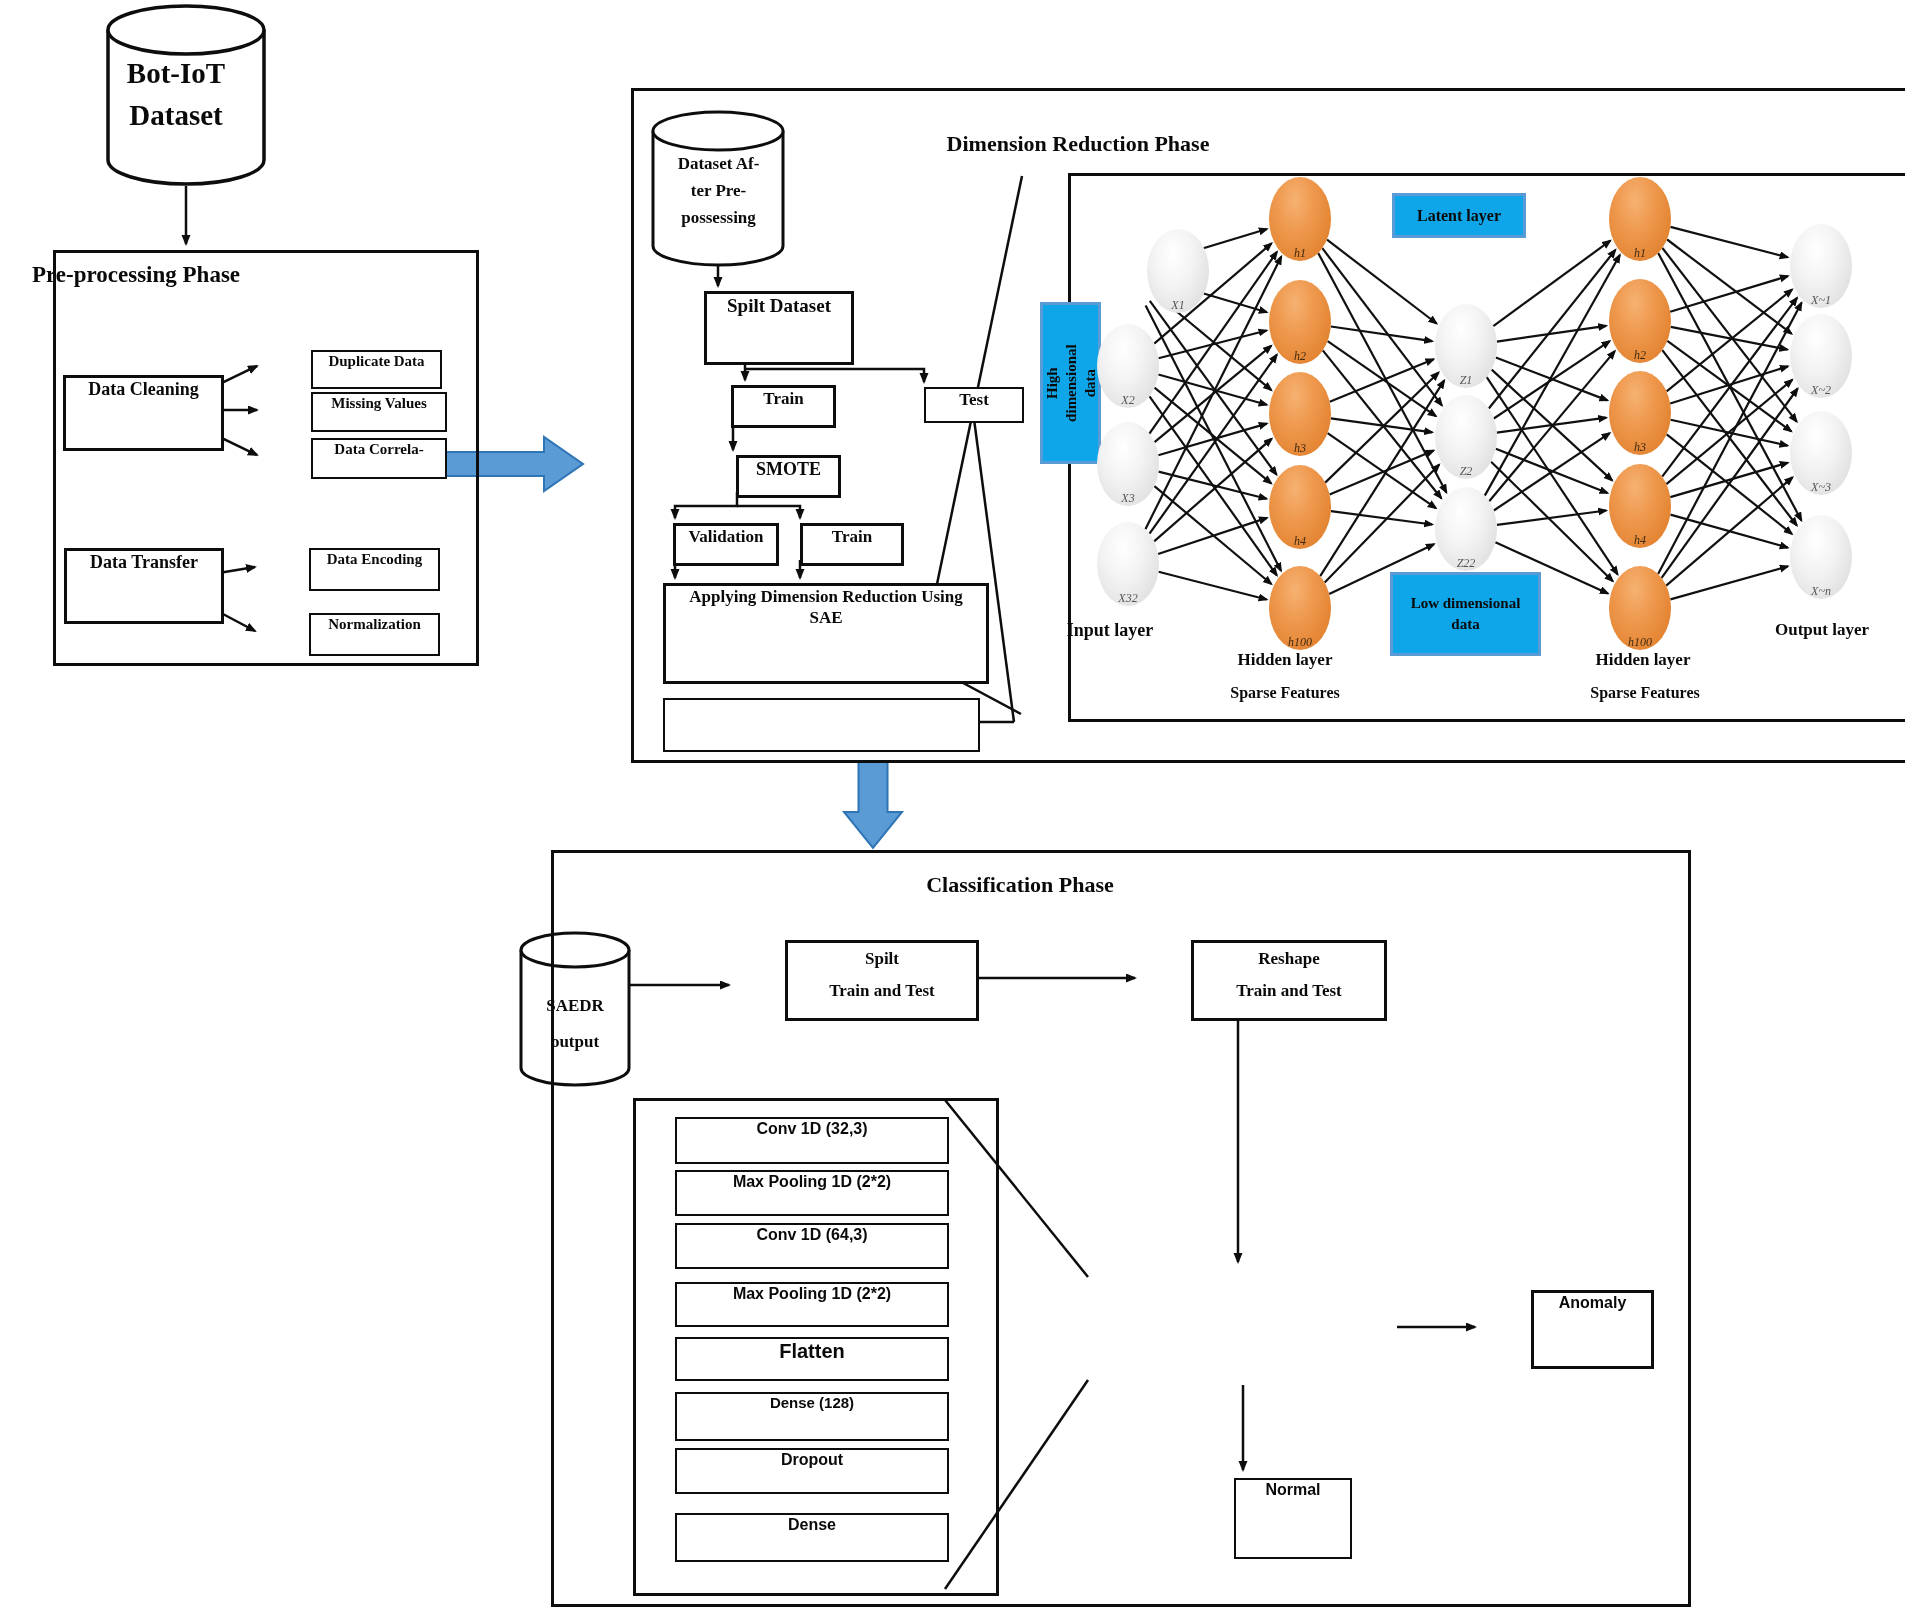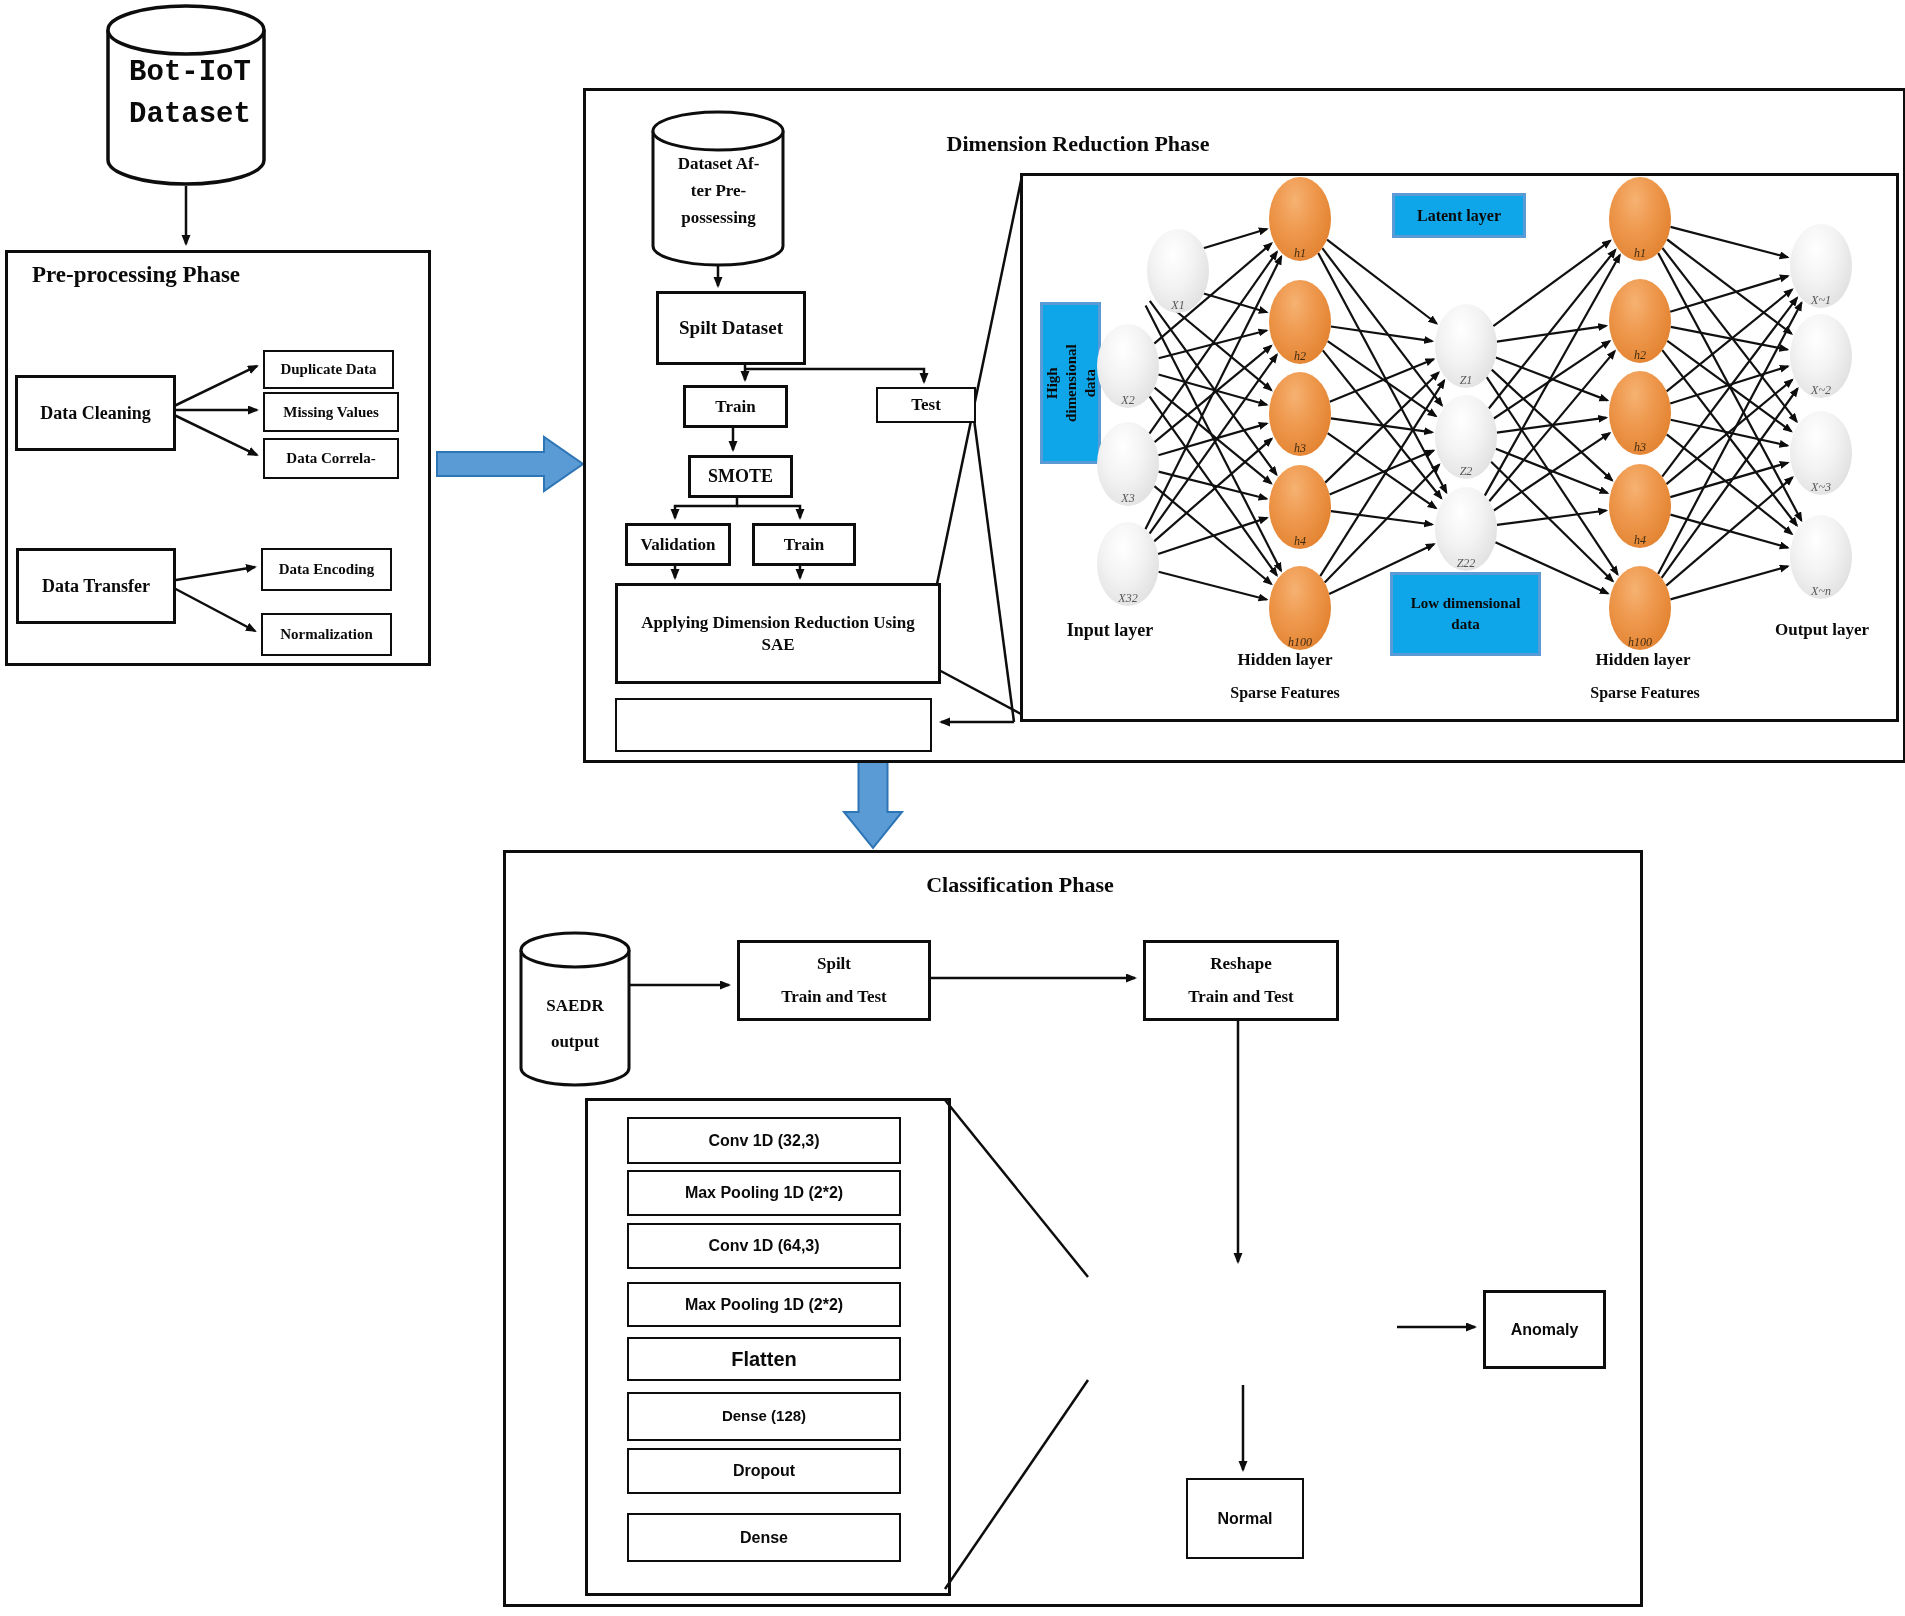--- a/index.html
+++ b/index.html
@@ -1,21 +1,21 @@
 <!DOCTYPE html>
 <html><head>
 <meta charset="utf-8">
 <style>
   html,body{margin:0;padding:0;background:#fff;}
   #stage{position:relative;width:1905px;height:1616px;background:#fff;overflow:hidden;
          font-family:"Liberation Serif",serif;color:#0a0a0a;}
   #art{position:absolute;left:0;top:0;z-index:1;}
   .box{position:absolute;z-index:2;border:3px solid #0d0d0d;background:#fff;
-       display:flex;flex-direction:column;align-items:center;justify-content:center;
-       text-align:center;line-height:1.25;}
+       display:flex;flex-direction:column;align-items:center;
+       text-align:center;line-height:1.25;margin-left:48px;}
   .serifb{font-family:"Liberation Serif",serif;font-weight:bold;}
   .sansb{font-family:"Liberation Sans",sans-serif;font-weight:bold;}
   .lbl{position:absolute;z-index:3;text-align:center;font-family:"Liberation Serif",serif;font-weight:bold;}
   .bluebox{position:absolute;z-index:3;border:3px solid #5B9BD5;background:#0ea5e9;
            display:flex;align-items:center;justify-content:center;text-align:center;
            font-family:"Liberation Serif",serif;font-weight:bold;}
   .node{position:absolute;z-index:4;width:62px;height:84px;border-radius:50%;
         display:flex;align-items:flex-end;justify-content:center;}
   .node.grey{background:radial-gradient(ellipse at 42% 30%, #ffffff 0%, #f3f3f3 40%, #e0e0e0 80%, #cfcfcf 100%);}
   .node.orange{background:radial-gradient(ellipse at 42% 28%, #f6b272 0%, #ef9a50 35%, #e2822f 80%, #d97427 100%);}
@@ -156,21 +156,21 @@
         <line x1="1666.4" y1="484.1" x2="1792.2" y2="379.8" marker-end="url(#ahs)"></line>
         <line x1="1670.3" y1="497.1" x2="1787.8" y2="462.7" marker-end="url(#ahs)"></line>
         <line x1="1670.4" y1="514.6" x2="1787.8" y2="547.6" marker-end="url(#ahs)"></line>
         <line x1="1658.1" y1="573.9" x2="1801.5" y2="302.8" marker-end="url(#ahs)"></line>
         <line x1="1661.6" y1="577.9" x2="1797.6" y2="388.5" marker-end="url(#ahs)"></line>
         <line x1="1666.2" y1="585.6" x2="1792.5" y2="477.4" marker-end="url(#ahs)"></line>
         <line x1="1670.4" y1="599.4" x2="1787.8" y2="566.4" marker-end="url(#ahs)"></line>
       </g>
   </svg>
 
-  <div class="lbl" style="left:110px;top:52px;width:160px;font-size:29px;line-height:1.45;font-family:Liberation Mono, monospace;">
+  <div class="lbl" style="left:96px;top:52px;width:160px;font-size:29px;line-height:1.45;">
     <div>Bot-IoT</div>
     <div>Dataset</div>
   </div>
 
   <div class="box" style="left:5px;top:250px;width:420px;height:410px;border-width:3.5px;background:transparent;"></div>
   <div class="lbl" style="left:32px;top:262px;width:300px;font-size:23px;text-align:left;">Pre-processing Phase</div>
 
   <div class="box serifb" style="left:15px;top:375px;width:155px;height:70px;font-size:18px;">
     <span>Data Cleaning</span>
   </div>

